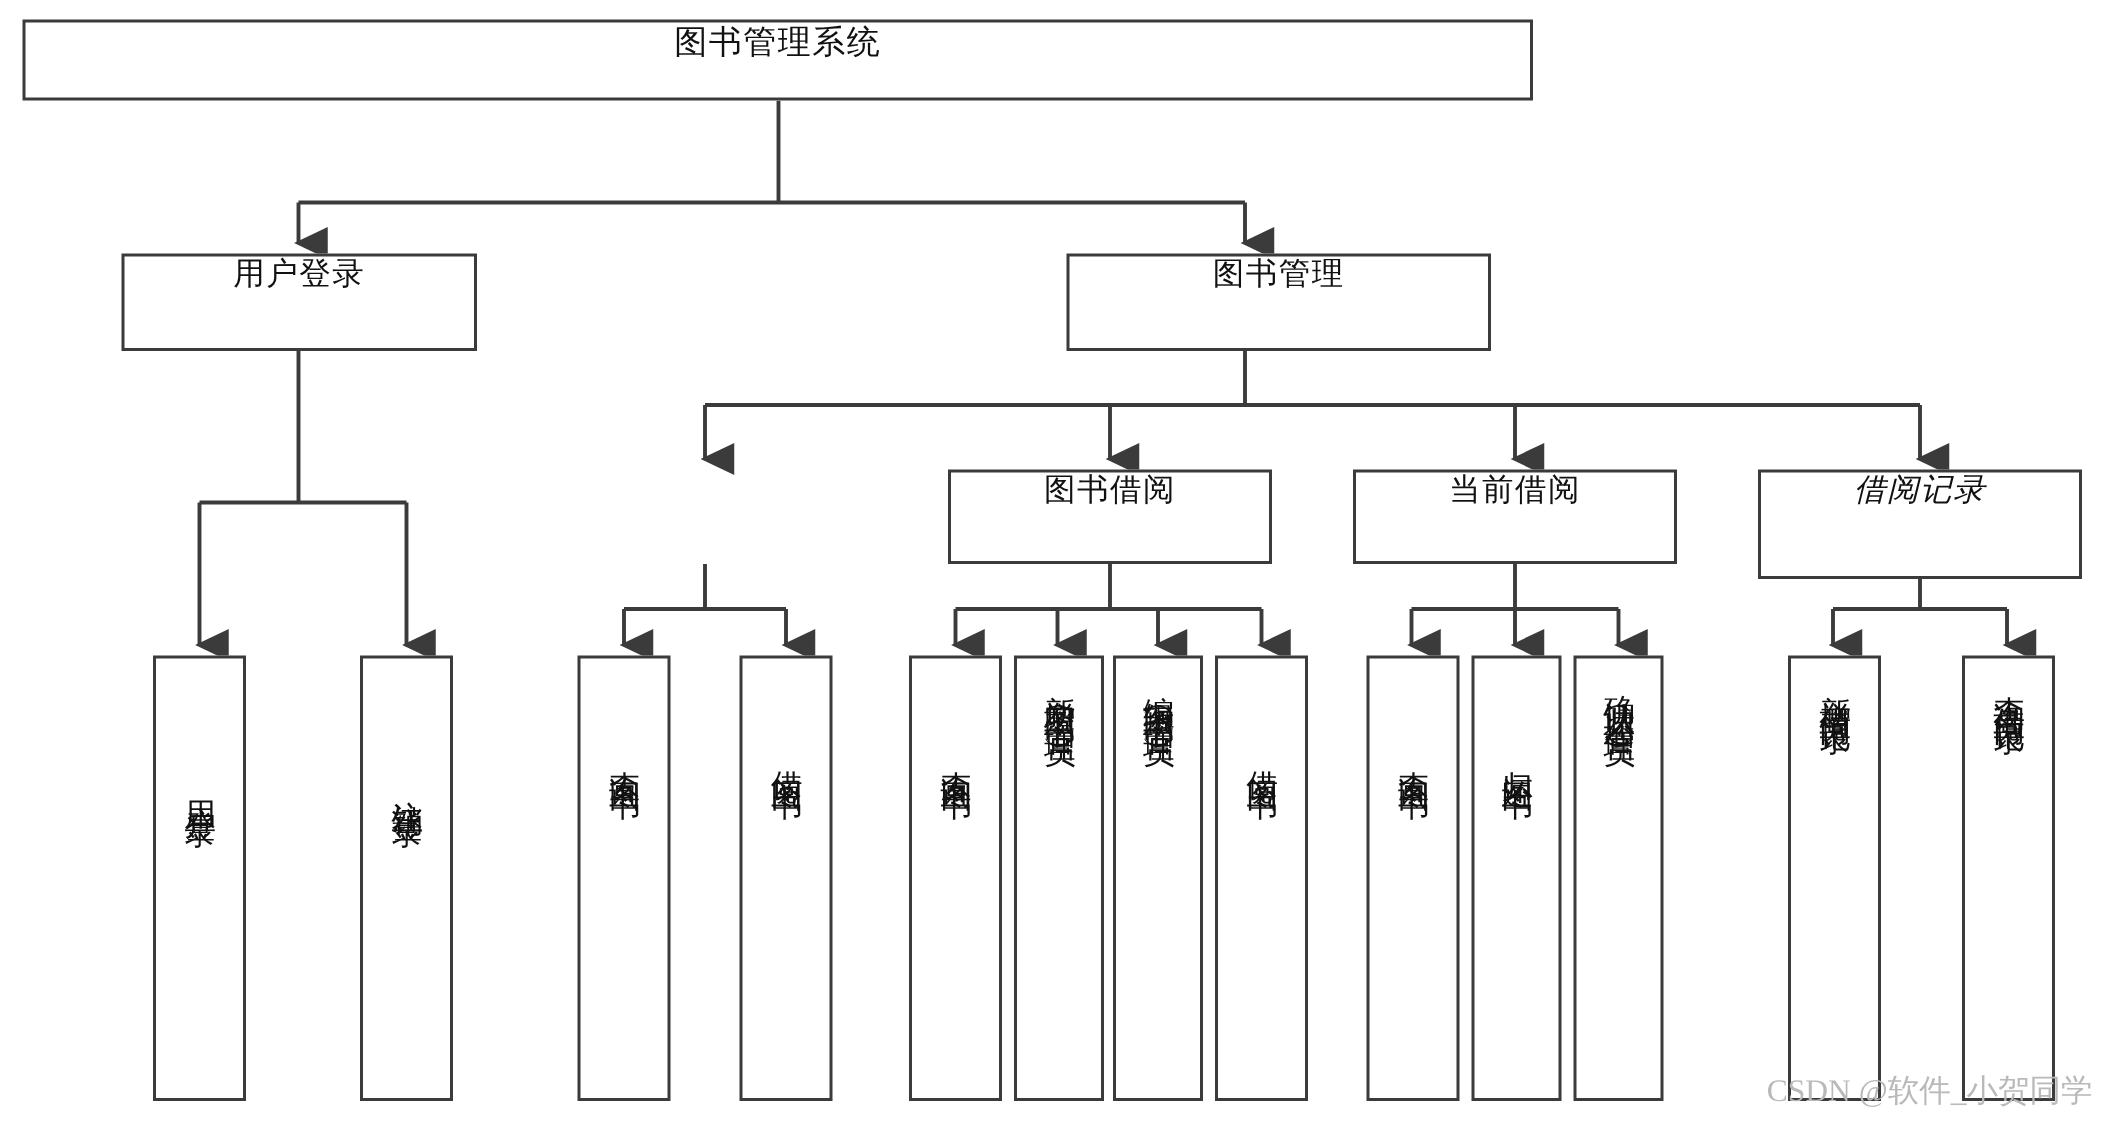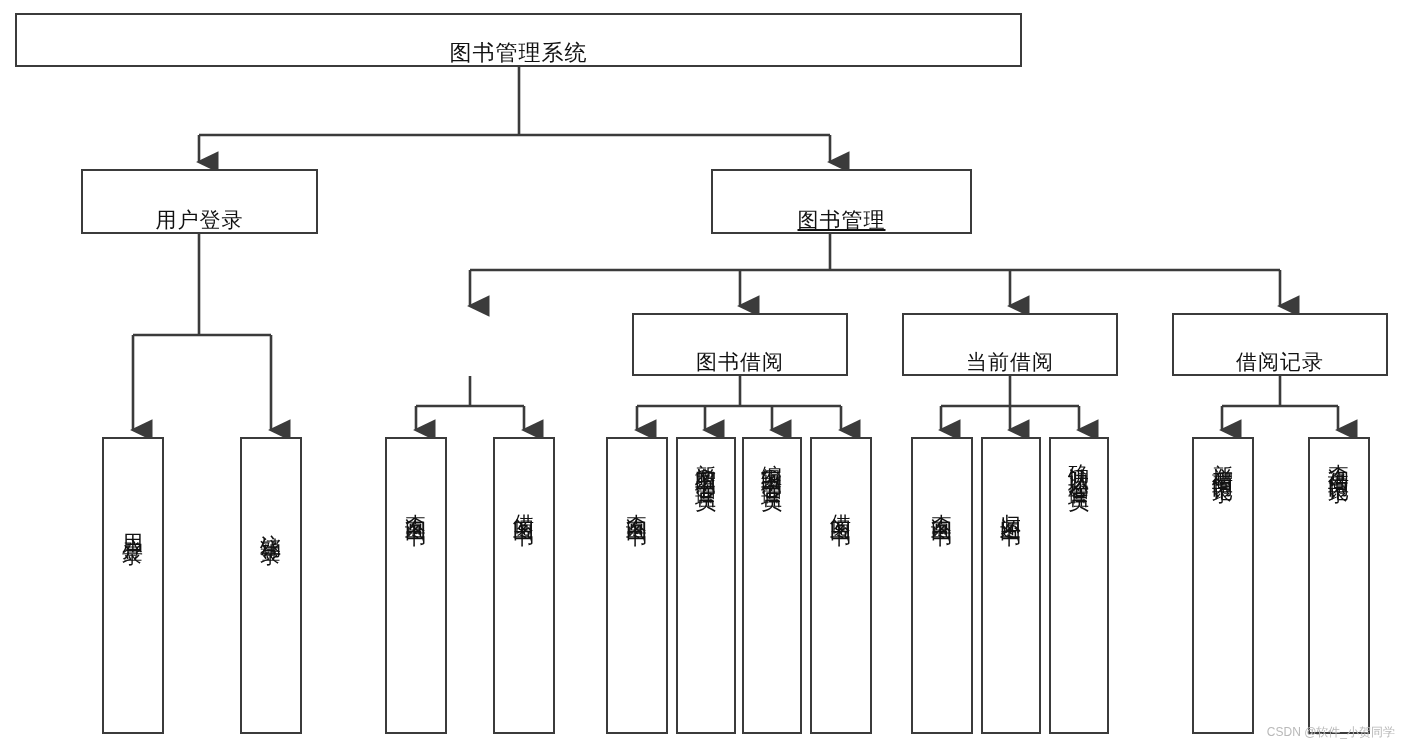--- a/index.html
+++ b/index.html
@@ -13,21 +13,21 @@
   }
   #diagram-root{position:absolute;inset:0;width:1405px;height:747px;}
   svg#wires{position:absolute;left:0;top:0;width:1405px;height:747px;}
 
   .node{
     position:absolute;
     box-sizing:border-box;
     background:#ffffff;
     border:2px solid #3b3b3b;
     display:flex;
-    align-items:flex-end;
+    align-items:flex-start;
     justify-content:center;
     color:#111111;
     z-index:2;
   }
   .node .lbl{
     display:block;
     text-align:center;
     line-height:1.15;
     white-space:nowrap;
   }
@@ -51,25 +51,25 @@
     max-height:100%;
   }
   .node.v.tall-pad{padding-top:8px;}
   .node.v.mid-pad{padding-top:58px;}
   .node.v.low-pad{padding-top:78px;}
 
   #watermark{
     position:absolute;
     right:10px;
     bottom:6px;
-    font-size:12px;
+    font-size:21px;
     color:#b9b9b9;
     white-space:nowrap;
     z-index:5;
-    font-family:Liberation Sans, sans-serif;
+    font-family:Liberation Serif, serif;
   }
 </style>
 </head>
 <body>
 
 <div id="diagram-root">
 
   <svg id="wires" viewBox="0 0 1405 747" xmlns="http://www.w3.org/2000/svg">
     <defs>
       <marker id="arrow" viewBox="0 0 12 12" refX="6" refY="10" markerWidth="9" markerHeight="11" orient="auto-start-reverse">
@@ -121,31 +121,31 @@
     </g>
   </svg>
 
   <div class="node h root" style="left:15px;top:13px;width:1007px;height:54px;">
     <span class="lbl">图书管理系统</span>
   </div>
 
   <div class="node h" style="left:81px;top:169px;width:237px;height:65px;">
     <span class="lbl">用户登录</span>
   </div>
-  <div class="node h" style="left:711px;top:169px;width:261px;height:65px;text-decoration:underline;">
+  <div class="node h" style="left:711px;top:169px;width:283px;height:65px;">
     <span class="lbl">图书管理</span>
   </div>
 
   <div class="node h" style="left:902px;top:313px;width:216px;height:63px;">
     <span class="lbl">当前借阅</span>
   </div>
   <div class="node h" style="left:632px;top:313px;width:216px;height:63px;">
     <span class="lbl">图书借阅</span>
   </div>
-  <div class="node h" style="left:1172px;top:313px;width:216px;height:63px;">
+  <div class="node h" style="left:1172px;top:313px;width:216px;height:73px;font-style:italic;">
     <span class="lbl">借阅记录</span>
   </div>
 
   <div class="node v low-pad" style="left:102px;top:437px;width:62px;height:297px;">
     <span class="lbl">用户登录</span>
   </div>
   <div class="node v low-pad" style="left:240px;top:437px;width:62px;height:297px;">
     <span class="lbl">注销登录</span>
   </div>
 

